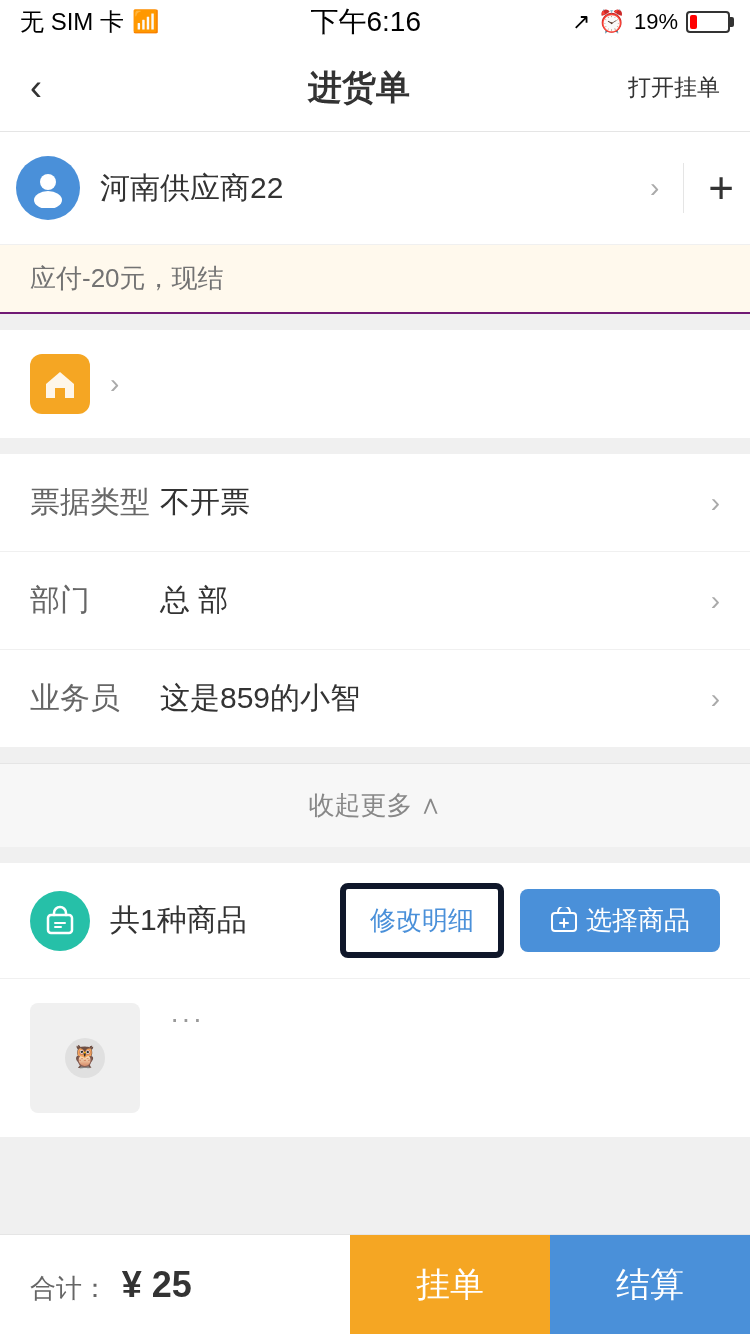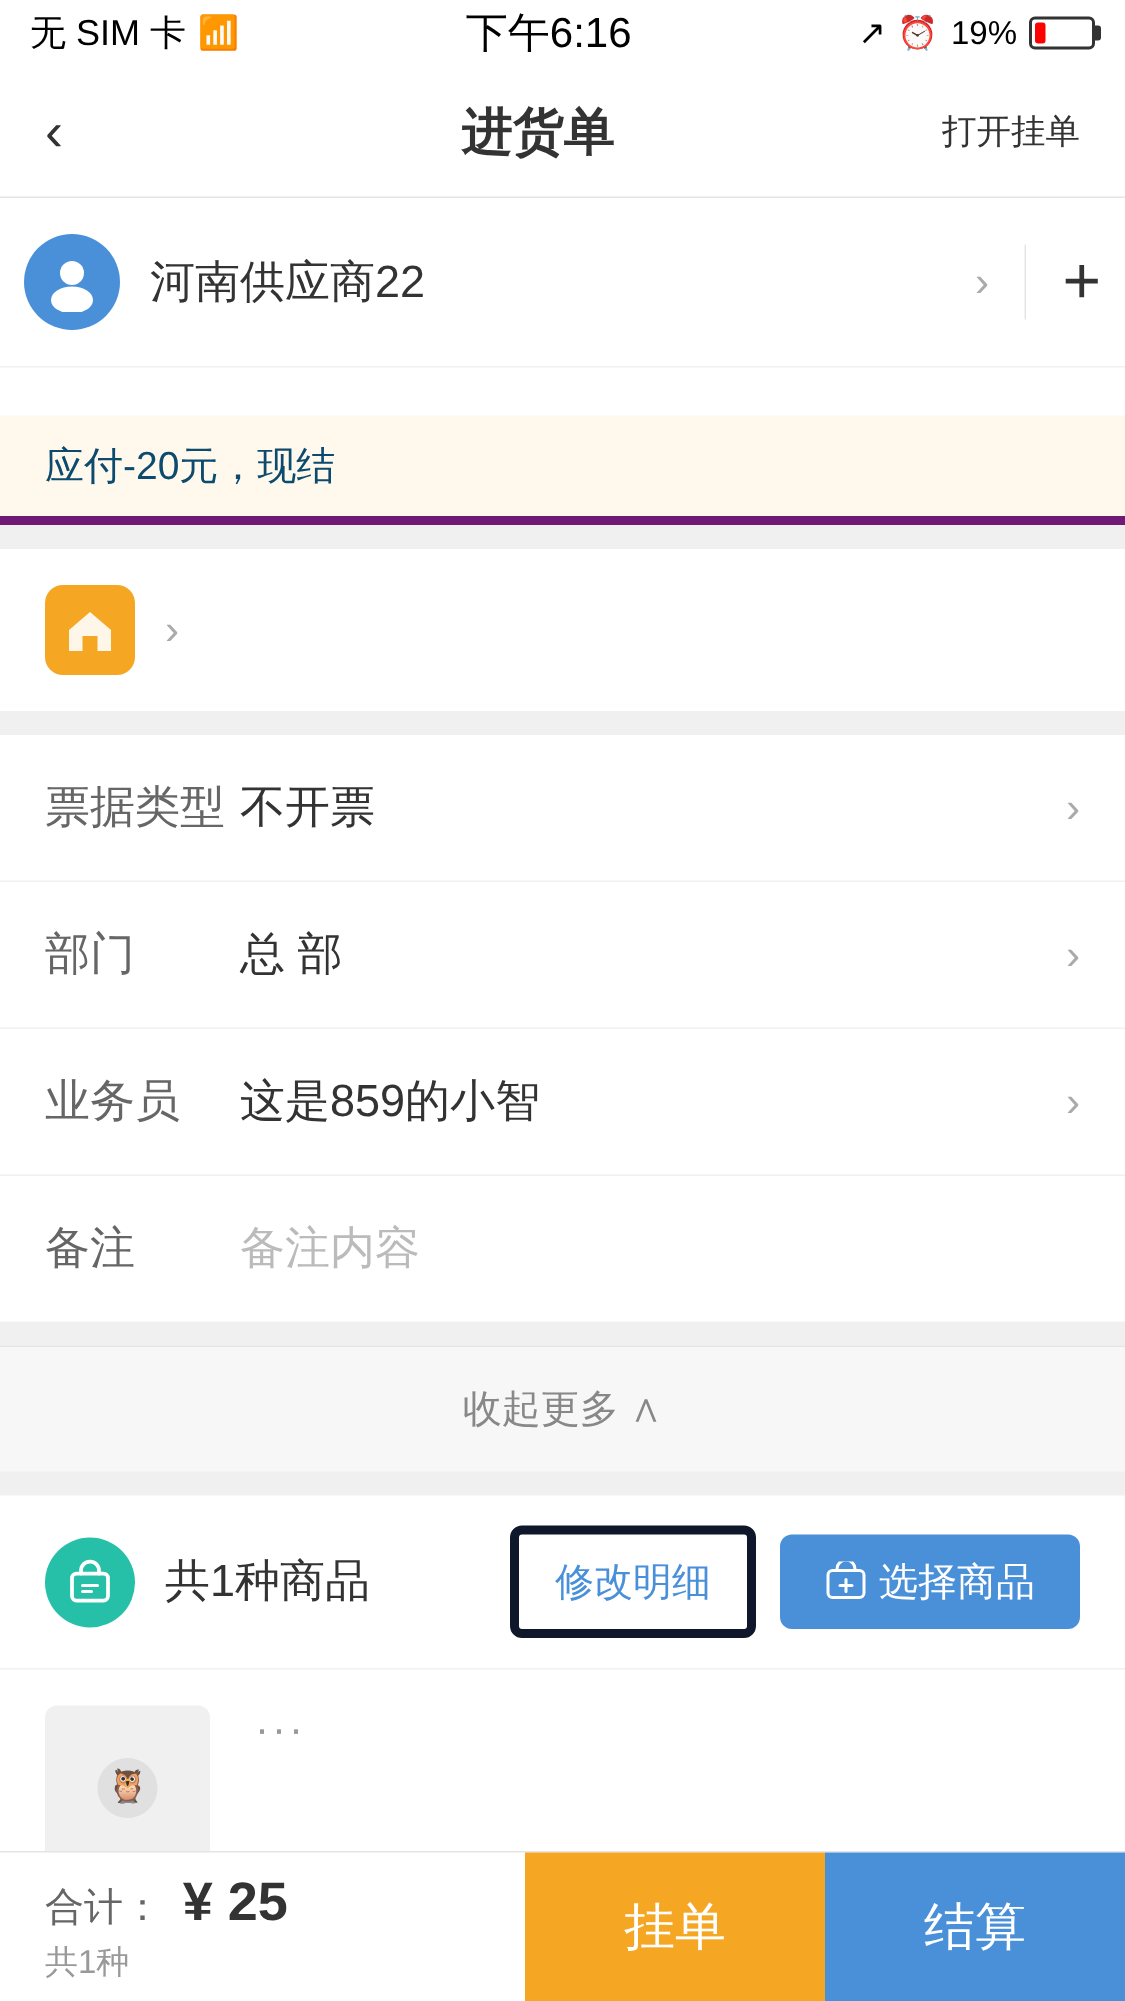--- a/index.html
+++ b/index.html
@@ -137,23 +137,22 @@
       color: #333;
       font-weight: 300;
       cursor: pointer;
     }
 
     
     .notice-bar {
       background: #fff9ed;
       padding: 16px 30px;
       font-size: 26px;
-      color: #0c4a6e;
-      border-bottom: 6px solid #701a75;
-      margin-top: 32px;
+      color: #737373;
+      border-bottom: 2px solid #701a75;
     }
 
     
     .warehouse-row {
       display: flex;
       align-items: center;
       padding: 24px 30px;
     }
     .warehouse-icon {
       width: 60px;
@@ -427,24 +426,20 @@
     </div>
     <div class="form-row">
       <span class="form-label">部门</span>
       <span class="form-value">总 部</span>
       <span class="chevron-icon">›</span>
     </div>
     <div class="form-row">
       <span class="form-label">业务员</span>
       <span class="form-value">这是859的小智</span>
       <span class="chevron-icon">›</span>
-    </div>
-    <div class="form-row">
-      <span class="form-label">备注</span>
-      <span class="form-placeholder">备注内容</span>
     </div>
   </div>
 
   <div class="section">
     <div class="collapse-btn">
       <span>收起更多 ∧</span>
     </div>
   </div>
 
   <div class="product-section">
@@ -482,17 +477,16 @@
 
   <div style="height: 100px;"></div>
 </div>
 
 <div class="bottom-bar">
   <div class="total-section">
     <div>
       <span class="total-label">合计：</span>
       <span class="total-amount">¥ 25</span>
     </div>
-    <div class="total-count">共1种</div>
   </div>
   <button class="btn-hold">挂单</button>
   <button class="btn-checkout">结算</button>
 </div>
 
 </body></html>

